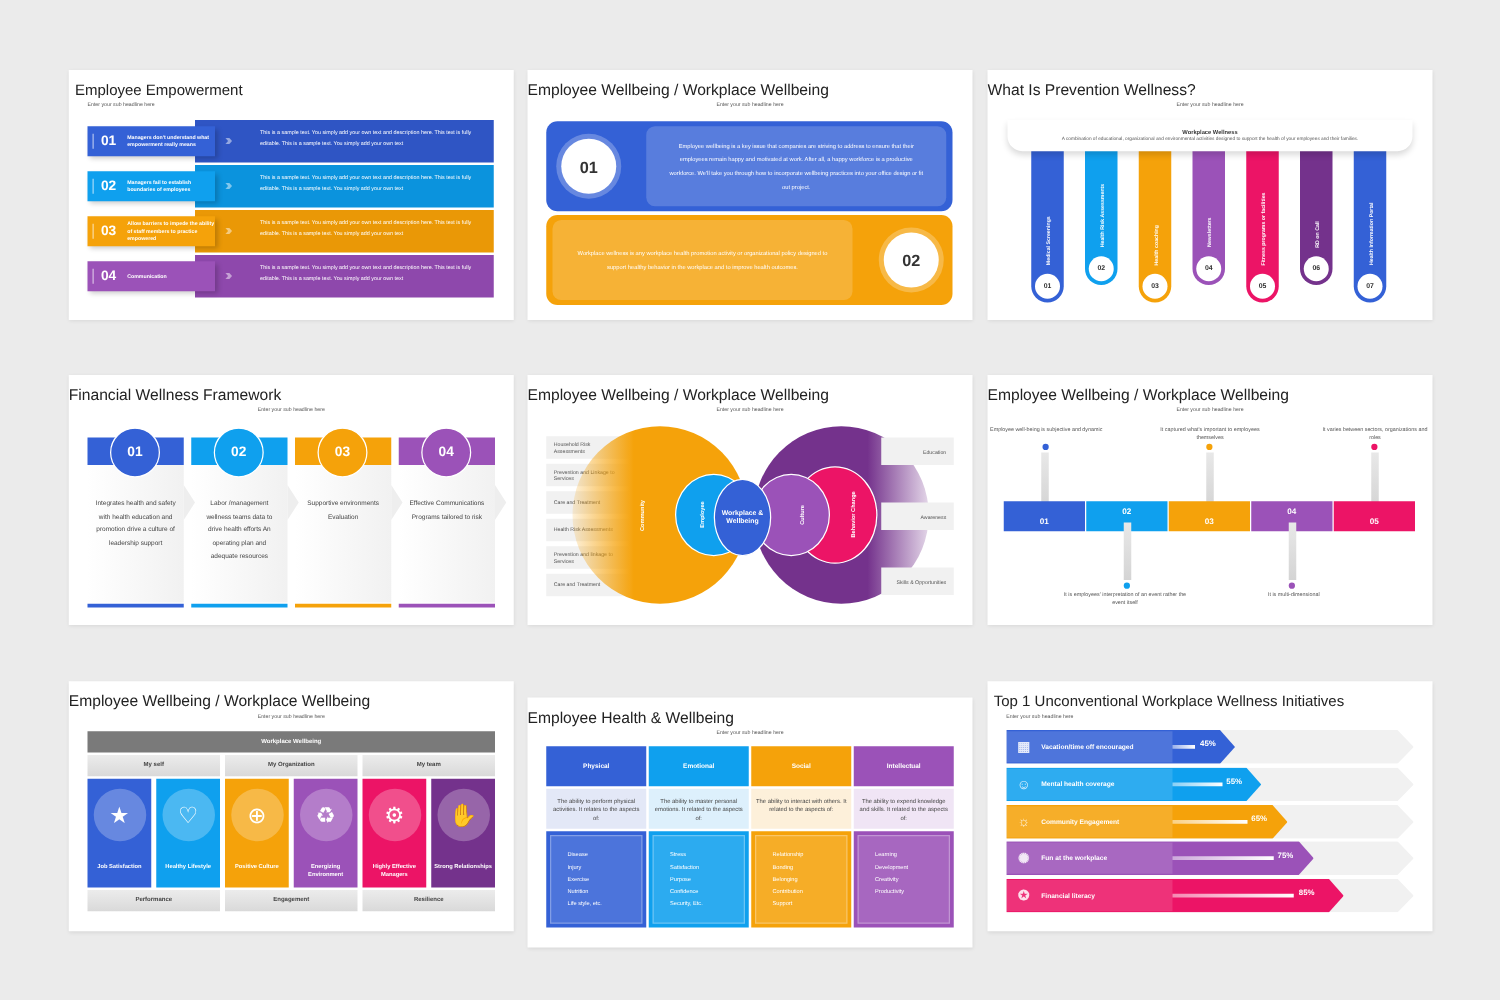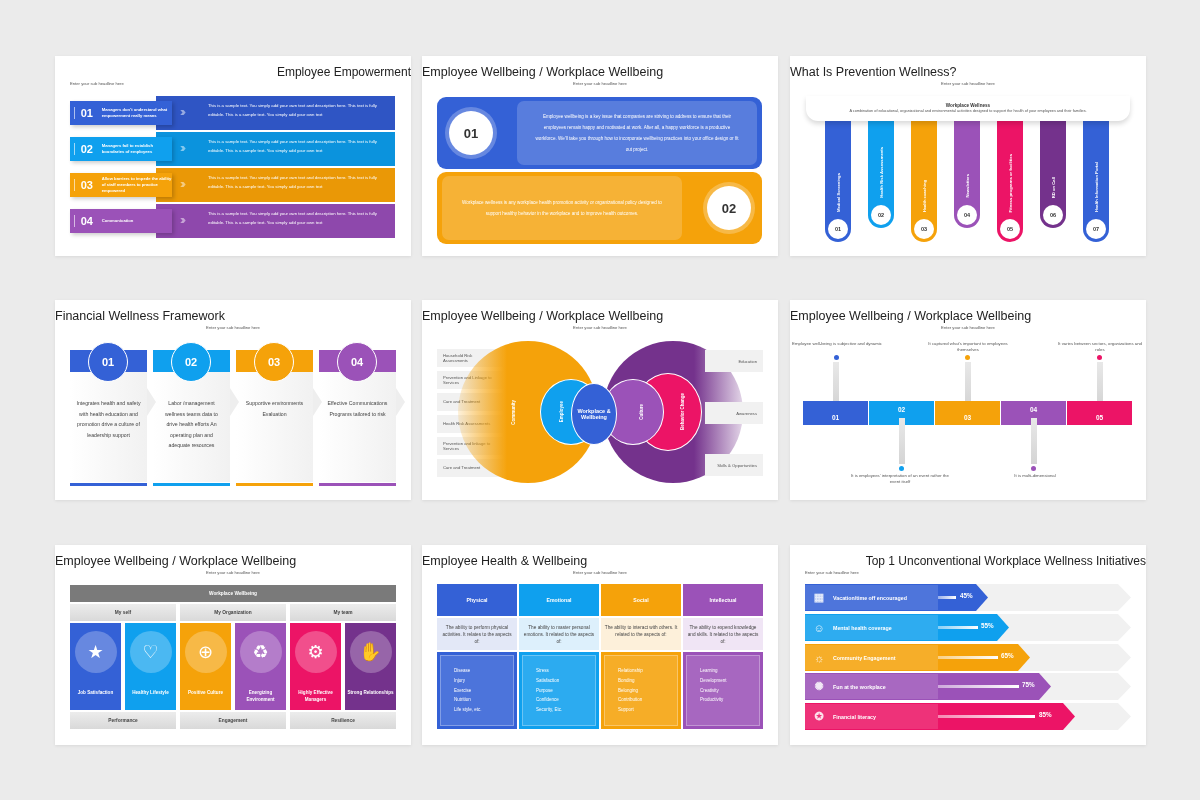--- a/index.html
+++ b/index.html
@@ -1,19 +1,19 @@
 <!DOCTYPE html>
 <html><head>
 <meta charset="utf-8">
 <style>
 *{box-sizing:border-box;margin:0;padding:0}
 body{width:1200px;height:800px;background:#ebebeb;font-family:"Liberation Sans",sans-serif;position:relative;overflow:hidden;color:#222}
 .slide{position:absolute;width:356px;height:200px;background:#fff;box-shadow:0 1px 3px rgba(0,0,0,.08);overflow:hidden}
 .title{font-size:12.5px;margin-top:9px;color:#222;white-space:nowrap}
-.title.left{text-align:right;padding-left:5px}
+.title.left{text-align:left;padding-left:5px}
 .sub{font-size:4.2px;text-align:center;color:#555;margin-top:2px}
 .sub.left{text-align:left;padding-left:15px}
 .abs{position:absolute}
 
 .s1row{position:absolute;left:15px;width:325px;height:34px}
 .s1back{position:absolute;left:86px;top:0;width:239px;height:34px}
 .s1front{position:absolute;left:0;top:5px;width:102px;height:24px;display:flex;align-items:center}
 .s1num{font-size:11px;font-weight:bold;color:#fff;width:25px;text-align:center;border-left:1px solid rgba(255,255,255,.6);margin-left:4px}
 .s1lab{font-size:4.2px;font-weight:bold;color:#fff;line-height:6px;padding-left:3px;width:74px}
 .s1chev{position:absolute;left:110px;top:9px;font-size:12px;color:rgba(255,255,255,.45);letter-spacing:-3px}
@@ -280,21 +280,21 @@
     </div>
   <div class="s7card" style="left:290px;background:#74328c">
       <div class="s7ic">✋</div>
       <div class="s7lab">Strong Relationships</div>
     </div>
   <div class="s7foot" style="left:15px">Performance</div>
   <div class="s7foot" style="left:125px">Engagement</div>
   <div class="s7foot" style="left:235px">Resilience</div>
 </div>
 
-<div class="slide" style="left:422px;top:545px;">
+<div class="slide" style="left:422px;top:558px;">
   <div class="title">Employee Health &amp; Wellbeing</div>
   <div class="sub">Enter your sub headline here</div>
   <div class="s8col" style="left:15px">
     <div class="s8hdr" style="background:#3461d6">Physical</div>
     <div class="s8desc" style="background:#e3e8f7">The ability to perform physical activities. It relates to the aspects of:</div>
     <div class="s8list" style="background:#3461d6">
         <div class="s8inner">
       <div>Disease</div>
           <div>Injury</div>
           <div>Exercise</div>

